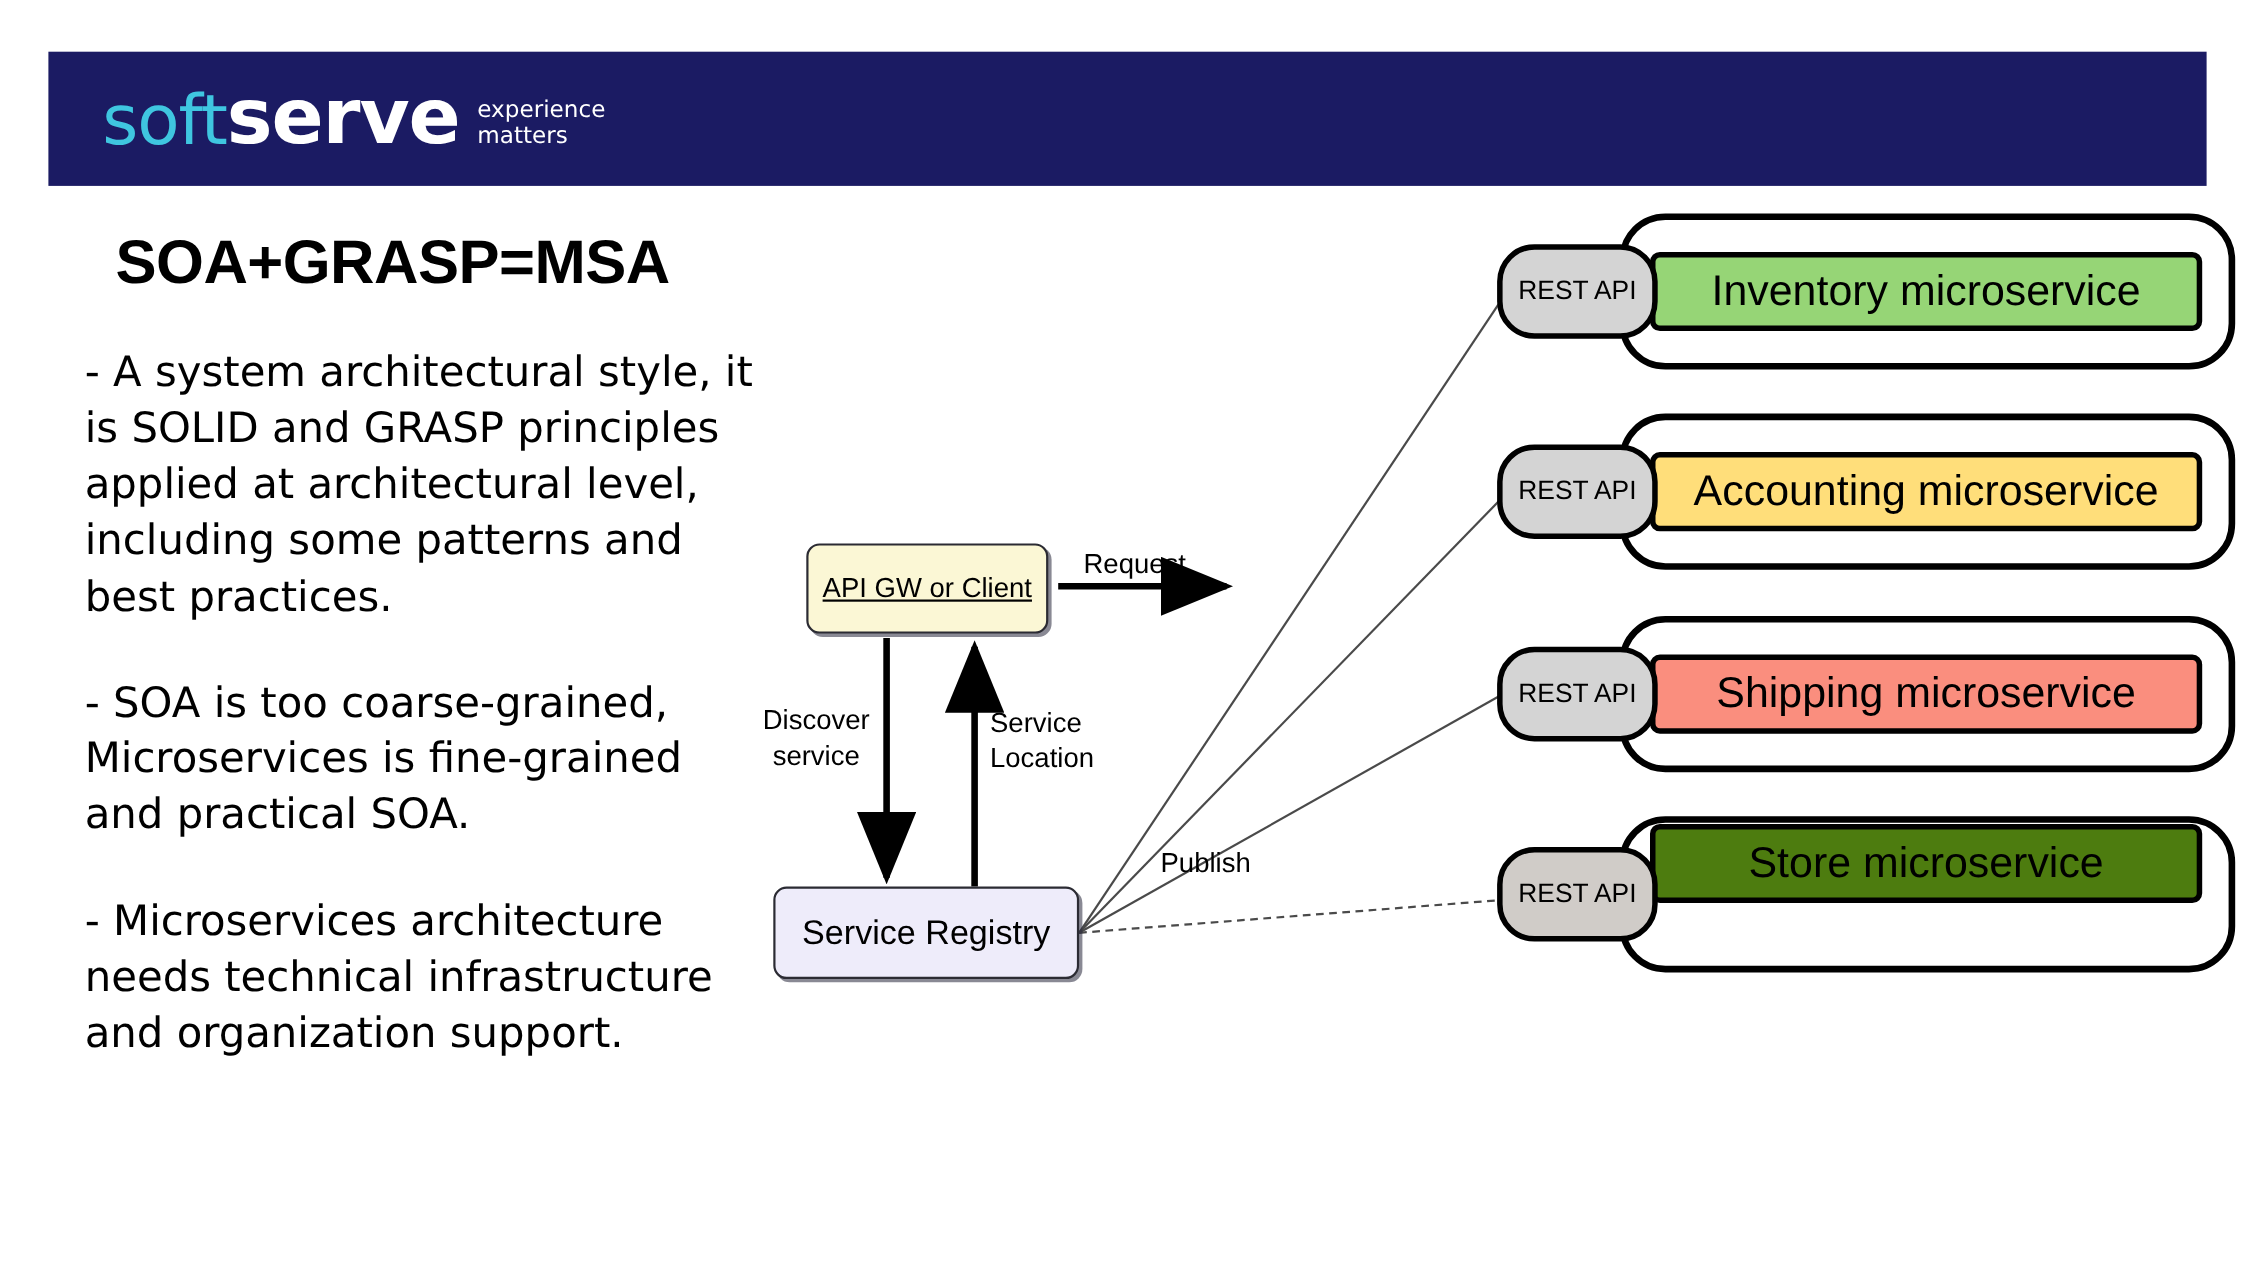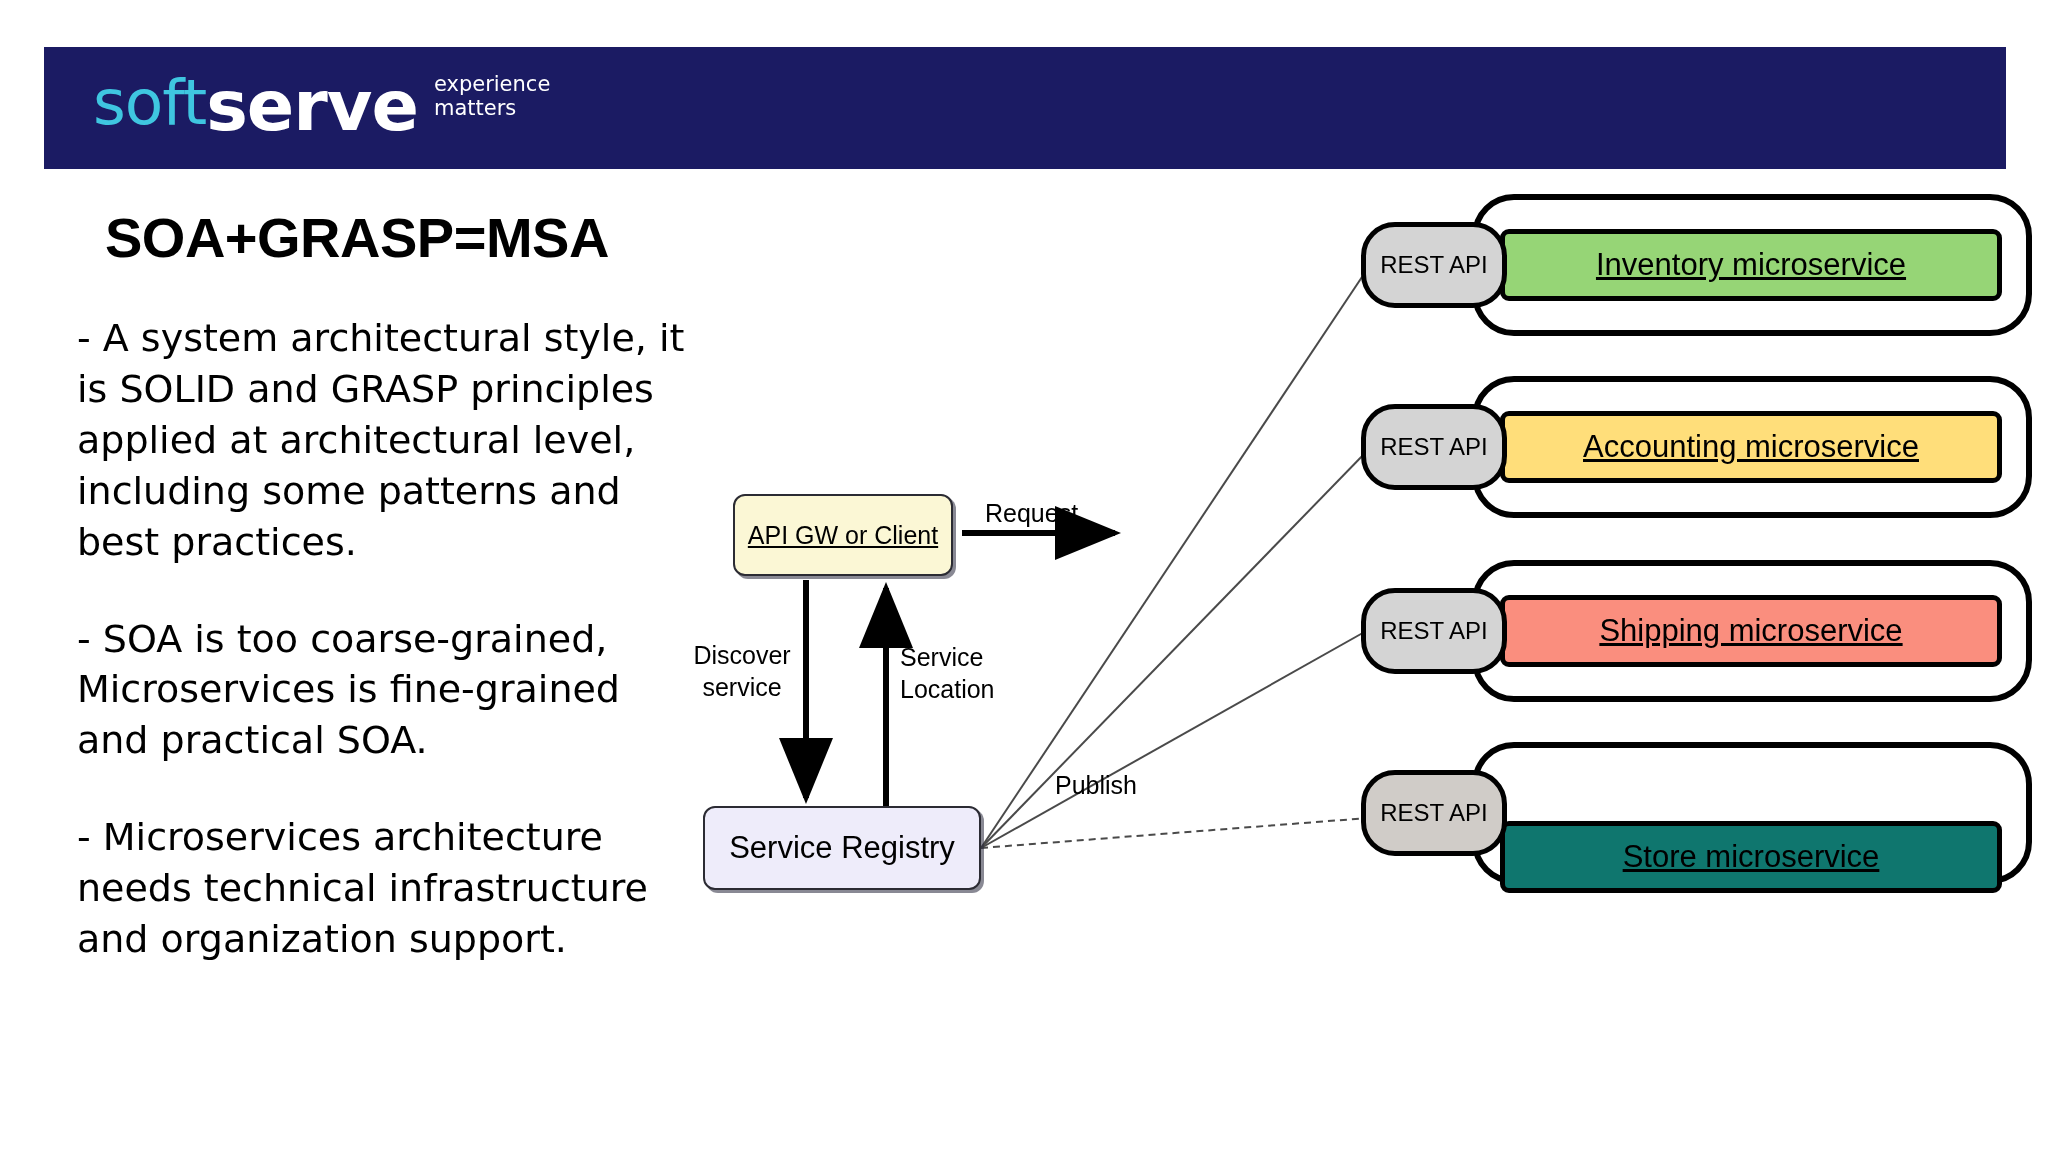--- a/index.html
+++ b/index.html
@@ -19,21 +19,21 @@
   .header-band {
     position: absolute;
     left: 44px; top: 47px;
     width: 1962px; height: 122px;
     background: #1b1b63;
   }
   .logo {
     position: absolute;
     left: 49px; top: 26px;
     display: flex;
-    align-items: flex-start;
+    align-items: flex-end;
   }
   .logo-soft {
     font-family: "DejaVu Sans", sans-serif;
     font-size: 63px;
     font-weight: 400;
     color: #3fc6e0;
     letter-spacing: -1px;
     line-height: 0.95;
   }
   .logo-serve {
@@ -126,23 +126,22 @@
   .ms-inner {
     position: absolute;
     left: 1500px;
     width: 502px; height: 72px;
     border: 5px solid #000000;
     border-radius: 9px;
     display: flex;
     align-items: center;
     justify-content: center;
     font-family: "Liberation Sans", sans-serif;
-    font-size: 31px;
-    color: #000000;
-    text-decoration: underline;
+    font-size: 39px;
+    color: #000000;
   }
   .rest-pill {
     position: absolute;
     left: 1361px;
     width: 146px; height: 86px;
     background: #d4d4d4;
     border: 5px solid #000000;
     border-radius: 34px;
     display: flex;
     align-items: center;
@@ -240,16 +239,16 @@
 
   <div class="ms-row">
     <div class="ms-outer" style="top:560px"></div>
     <div class="rest-pill" style="top:588px">REST API</div>
     <div class="ms-inner" style="top:595px;background:#fa8e7e">Shipping microservice</div>
   </div>
 
   <div class="ms-row">
     <div class="ms-outer" style="top:742px"></div>
     <div class="rest-pill" style="top:770px;background:#d0ccc8">REST API</div>
-    <div class="ms-inner" style="top:821px;background:#0f766e">Store microservice</div>
+    <div class="ms-inner" style="top:749px;background:#4d7c0f">Store microservice</div>
   </div>
 
 </div>
 
 </body></html>

